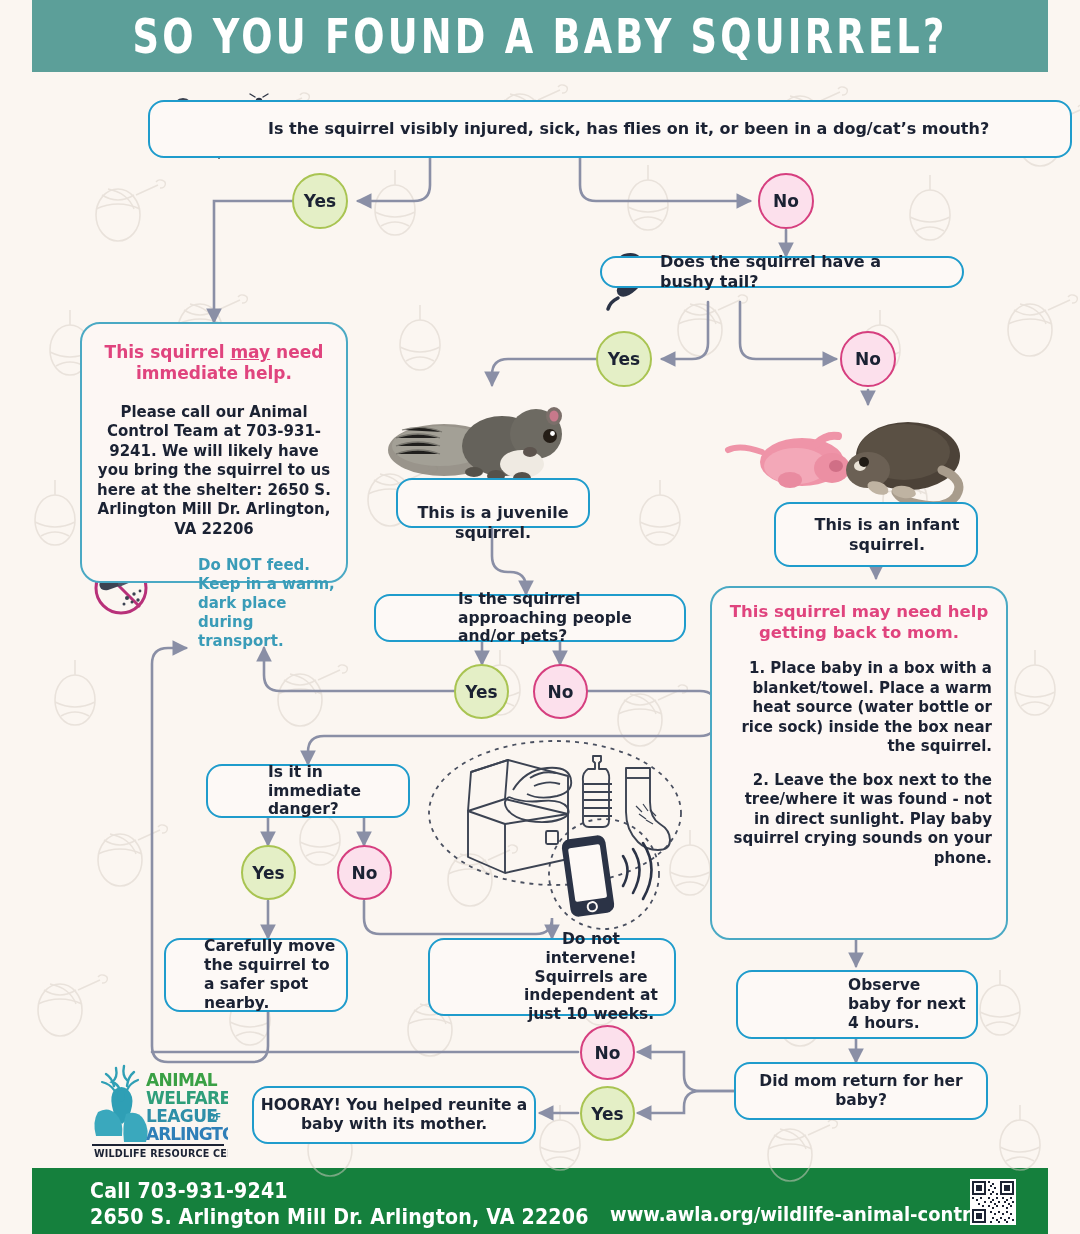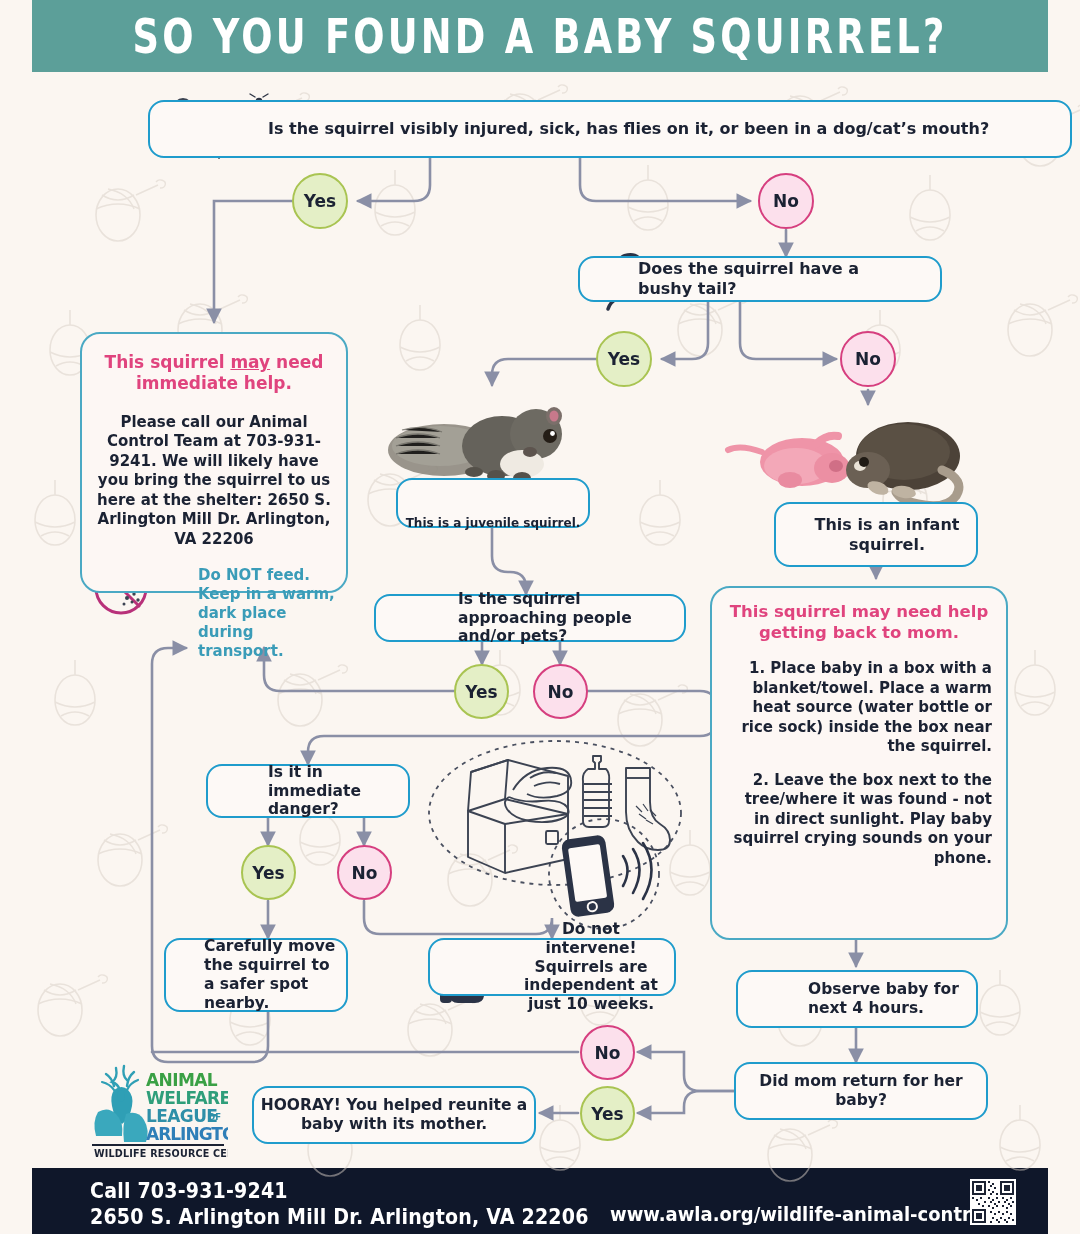--- a/index.html
+++ b/index.html
@@ -30,21 +30,21 @@
     font-weight: bold;
     font-size: 40px;
     letter-spacing: 3.5px;
     transform: scaleX(0.92) scaleY(1.22);
     white-space: nowrap;
   }
 
   
   #footer {
     position: absolute; left: 32px; top: 1168px; width: 1016px; height: 66px;
-    background: #0f172a;
+    background: #15803d;
   }
   #footer-call {
     position: absolute; left: 58px; top: 10px;
     color: #ffffff; font-weight: bold; font-size: 19px;
     font-family: "DejaVu Sans", sans-serif;
     transform: scaleY(1.12); transform-origin: left top;
     letter-spacing: .2px;
   }
   #footer-addr {
     position: absolute; left: 58px; top: 36px;
@@ -470,37 +470,37 @@
     <div id="header-title">SO YOU FOUND A BABY SQUIRREL?</div>
   </div>
 
   <div class="node" style="left:148px; top:100px; width:924px; height:58px; padding-left:118px; padding-right:16px;">
     <div class="txt" style="font-size:16px;">Is the squirrel visibly injured, sick, has flies on it, or been in a dog/cat’s mouth?</div>
   </div>
 
   <div class="bubble yes" style="left:292px; top:173px; width:56px; height:56px;">Yes</div>
   <div class="bubble no" style="left:758px; top:173px; width:56px; height:56px;">No</div>
 
-  <div class="node" style="left:578px; top:256px; width:364px; height:46px; padding-left:58px; padding-right:24px;">
+  <div class="node" style="left:600px; top:256px; width:364px; height:32px; padding-left:58px; padding-right:24px;">
     <div class="txt" style="font-size:16px;">Does the squirrel have a bushy tail?</div>
   </div>
 
   <div class="bubble yes" style="left:596px; top:331px; width:56px; height:56px;">Yes</div>
   <div class="bubble no" style="left:840px; top:331px; width:56px; height:56px;">No</div>
 
-  <div class="panel" style="left:80px; top:332px; width:268px; height:261px;">
+  <div class="panel" style="left:80px; top:322px; width:268px; height:261px;">
     <div class="panel-head" style="font-size:17px; margin:18px 18px 0 18px;">
       <span>This squirrel </span><u>may</u><span> need immediate help.</span>
     </div>
     <div class="panel-body" style="font-size:15px; margin:18px 14px 0 14px; text-align:center;">Please call our Animal Control Team at 703-931-9241. We will likely have you bring the squirrel to us here at the shelter: 2650 S. Arlington Mill Dr. Arlington, VA 22206</div>
     <div class="panel-note" style="font-size:15px; position:absolute; left:116px; top:232px; width:140px;">Do NOT feed. Keep in a warm, dark place during transport.</div>
   </div>
 
   <div class="node" style="left:396px; top:478px; width:194px; height:50px; justify-content:center;">
-    <div class="txt" style="font-size:12px; text-align:center;margin-top:40px;">This is a juvenile squirrel.</div>
+    <div class="txt" style="font-size:16px; text-align:center;margin-top:40px;">This is a juvenile squirrel.</div>
   </div>
 
   <div class="node" style="left:774px; top:502px; width:204px; height:65px; justify-content:center;padding-left:22px;">
     <div class="txt" style="font-size:16px; text-align:center;">This is an infant squirrel.</div>
   </div>
 
   <div class="node" style="left:374px; top:594px; width:312px; height:48px; padding-left:82px; padding-right:8px;">
     <div class="txt" style="font-size:15.5px;">Is the squirrel approaching people and/or pets?</div>
   </div>
 
@@ -517,25 +517,25 @@
     <div class="txt" style="font-size:15.5px;">Is it in immediate danger?</div>
   </div>
 
   <div class="bubble yes" style="left:241px; top:845px; width:55px; height:55px;">Yes</div>
   <div class="bubble no" style="left:337px; top:845px; width:55px; height:55px;">No</div>
 
   <div class="node" style="left:164px; top:938px; width:184px; height:74px; padding-left:38px; padding-right:8px;">
     <div class="txt" style="font-size:15.5px;">Carefully move the squirrel to a safer spot nearby.</div>
   </div>
 
-  <div class="node" style="left:428px; top:938px; width:248px; height:58px; padding-left:84px; padding-right:6px;">
+  <div class="node" style="left:428px; top:938px; width:248px; height:78px; padding-left:84px; padding-right:6px;">
     <div class="txt" style="font-size:15.5px; text-align:center;">Do not intervene! Squirrels are independent at just 10 weeks.</div>
   </div>
 
-  <div class="node" style="left:736px; top:970px; width:242px; height:58px; padding-left:70px; padding-right:8px;">
+  <div class="node" style="left:736px; top:970px; width:242px; height:69px; padding-left:110px; padding-right:8px;">
     <div class="txt" style="font-size:15.5px;">Observe baby for next 4 hours.</div>
   </div>
 
   <div class="node" style="left:734px; top:1062px; width:254px; height:58px; justify-content:center;">
     <div class="txt" style="font-size:15.5px; text-align:center;">Did mom return for her baby?</div>
   </div>
 
   <div class="bubble no" style="left:580px; top:1025px; width:55px; height:55px;">No</div>
   <div class="bubble yes" style="left:580px; top:1086px; width:55px; height:55px;">Yes</div>
 

